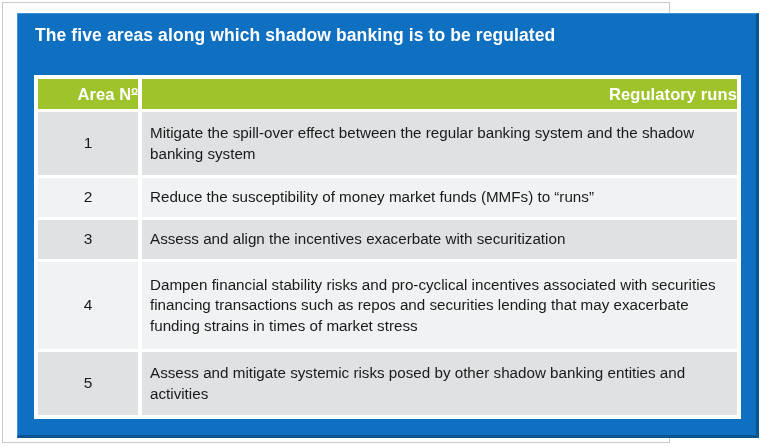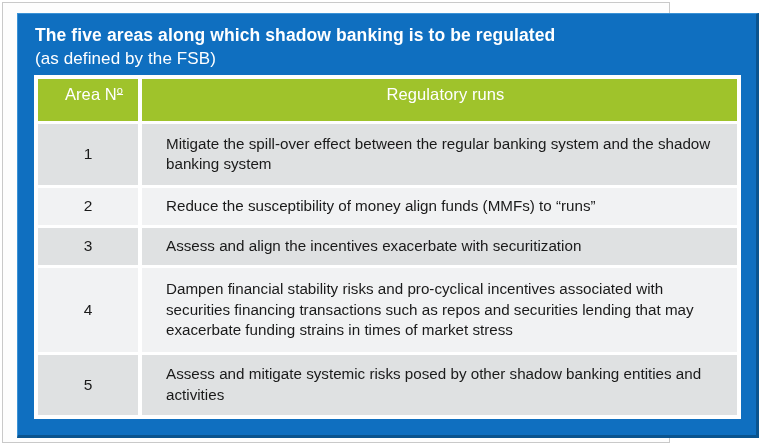--- a/index.html
+++ b/index.html
@@ -83,24 +83,24 @@
     border-collapse: separate;
     border-spacing: 0;
     table-layout: fixed;
   }
 
   
   thead th {
     background: #9fc32b;
     color: #ffffff;
     font-size: 16.5px;
-    font-weight: normal;
-    text-align: center;
+    font-weight: bold;
+    text-align: right;
     height: 30px;
-    padding: 0 0 12px 12px;
+    padding: 0 0 0 12px;
     vertical-align: middle;
     letter-spacing: 0.1px;
     border-bottom: 3px solid #ffffff;
   }
   th.col-area {
     width: 88px;
     border-right: 4px solid #ffffff;
   }
   th.col-focus {
     width: auto;
@@ -120,54 +120,53 @@
     line-height: 20.5px;
     border-bottom: 3px solid #ffffff;
   }
   td.num {
     width: 88px;
     text-align: center;
     border-right: 4px solid #ffffff;
     font-size: 15.5px;
   }
   td.focus {
-    padding: 6px 10px 6px 24px;
+    padding: 6px 10px 6px 8px;
   }
 
   tbody tr.shade-dark td { background: #dfe1e2; }
   tbody tr.shade-light td { background: #f1f2f3; }
   tbody tr:last-child td { border-bottom: none; }
 </style>
 </head>
 <body>
 
 <div id="outer-frame">
   <div id="blue-panel">
 
     <div id="title-block">
       <div class="title-line1">The five areas along which shadow banking is to be regulated</div>
-      <div class="title-line2">(as defined by the FSB)</div>
     </div>
 
     <div id="table-wrap">
       <table id="areas-table">
         <thead>
           <tr>
             <th class="col-area"><span>Area N</span><span class="ordinal">o</span></th>
             <th class="col-focus">Regulatory runs</th>
           </tr>
         </thead>
         <tbody>
           <tr class="shade-dark">
             <td class="num">1</td>
             <td class="focus">Mitigate the spill-over effect between the regular banking system and the shadow banking system</td>
           </tr>
           <tr class="shade-light">
             <td class="num">2</td>
-            <td class="focus">Reduce the susceptibility of money align funds (MMFs) to “runs”</td>
+            <td class="focus">Reduce the susceptibility of money market funds (MMFs) to “runs”</td>
           </tr>
           <tr class="shade-dark">
             <td class="num">3</td>
             <td class="focus">Assess and align the incentives exacerbate with securitization</td>
           </tr>
           <tr class="shade-light">
             <td class="num">4</td>
             <td class="focus">Dampen financial stability risks and pro-cyclical incentives associated with securities financing transactions such as repos and securities lending that may exacerbate funding strains in times of market stress</td>
           </tr>
           <tr class="shade-dark">

